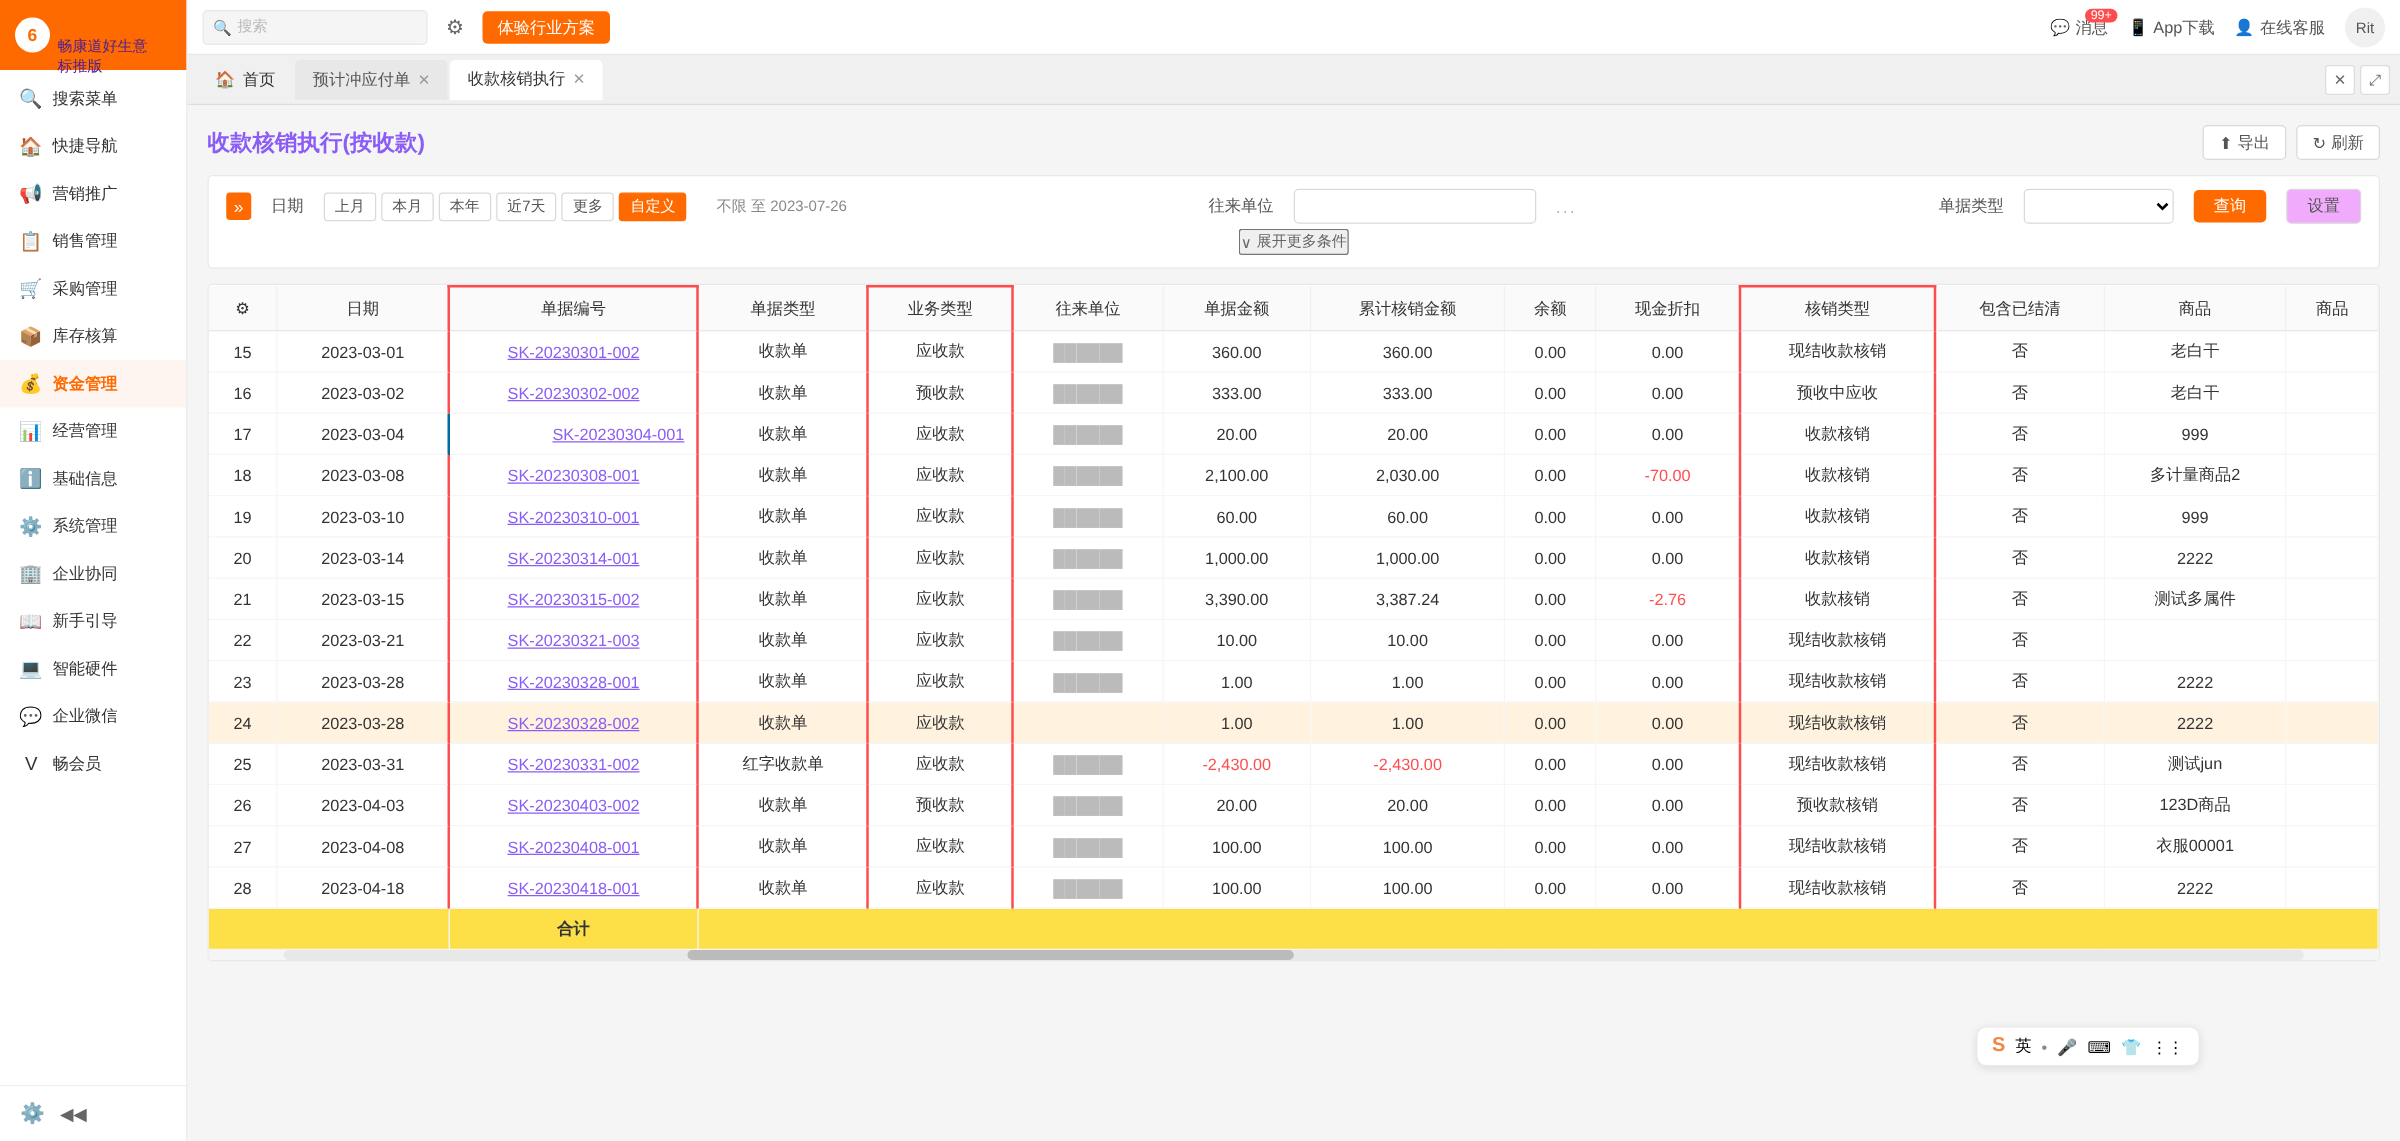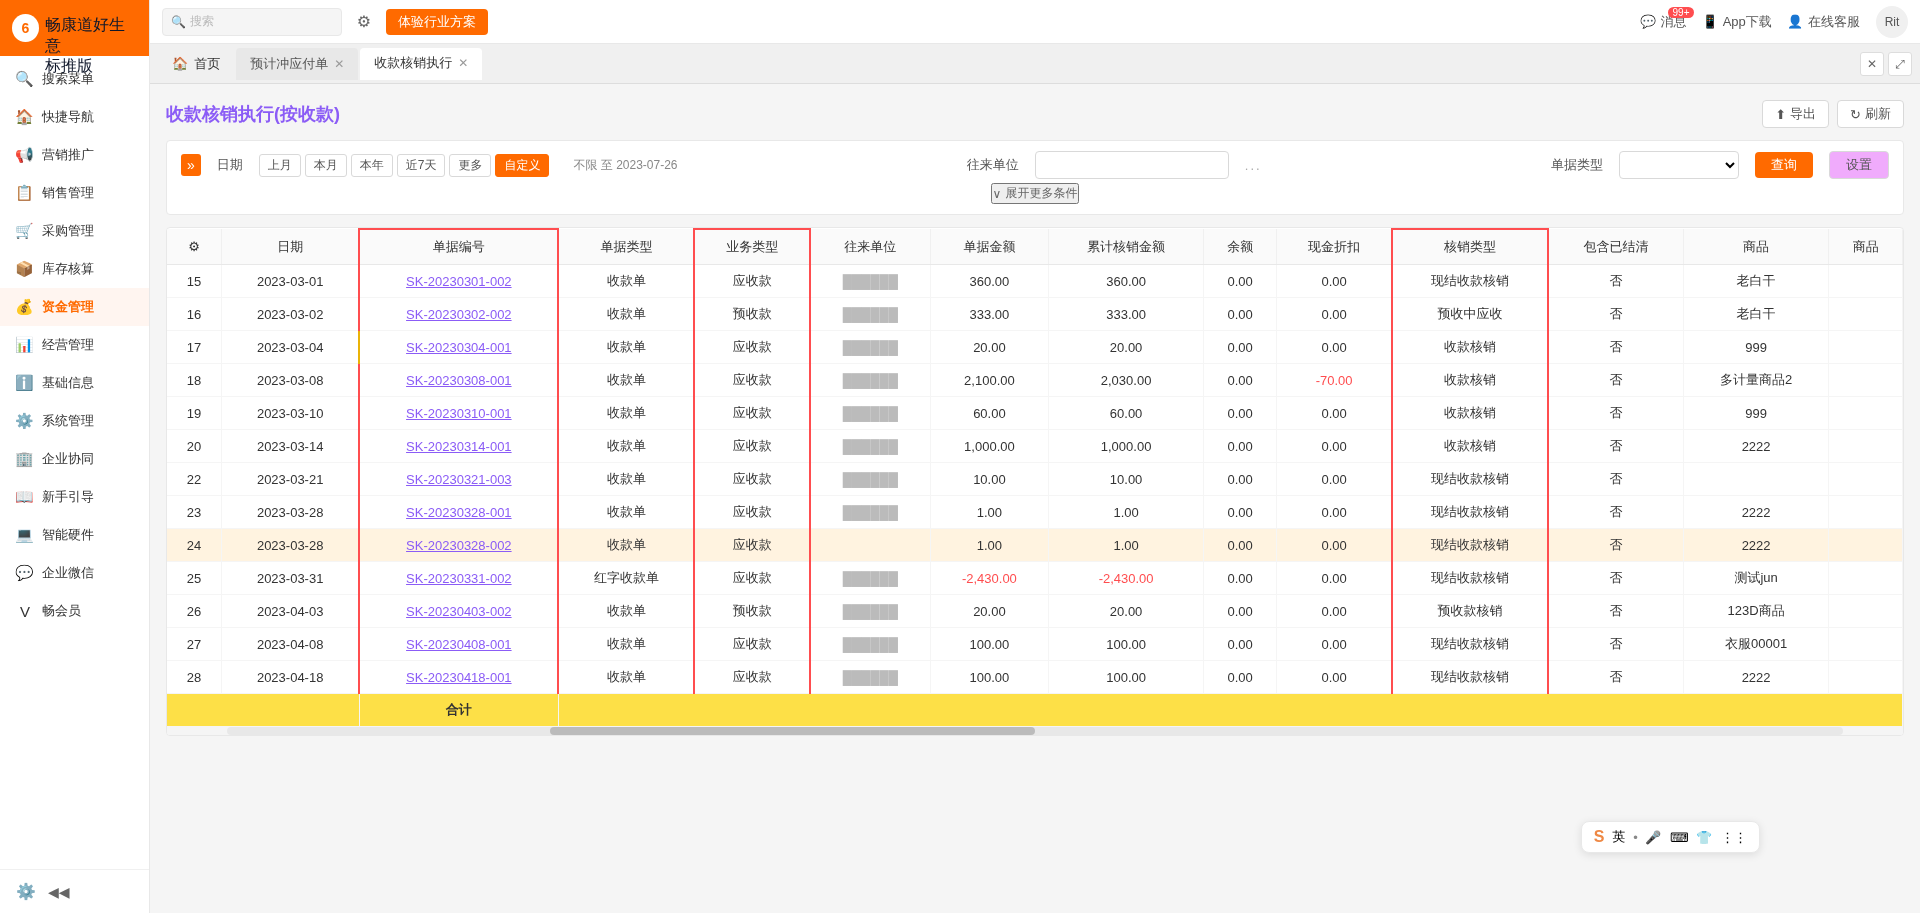--- a/index.html
+++ b/index.html
@@ -2,21 +2,21 @@
 <html><head>
   <meta charset="utf-8">
   <style>
     * { box-sizing: border-box; margin: 0; padding: 0; }
     body { font-family: 'Microsoft YaHei', Arial, sans-serif; font-size: 13px; background: #f5f5f5; display: flex; height: 913px; overflow: hidden; }
 
     
     .sidebar { width: 150px; background: #fff; border-right: 1px solid #e8e8e8; display: flex; flex-direction: column; flex-shrink: 0; }
     .sidebar-logo { height: 56px; background: #ff6a00; display: flex; align-items: center; padding: 0 12px; gap: 6px; }
     .sidebar-logo-icon { width: 28px; height: 28px; background: #fff; border-radius: 50%; display: flex; align-items: center; justify-content: center; color: #ff6a00; font-weight: bold; font-size: 14px; }
-    .sidebar-logo-text { color: #0f172a; font-size: 16px; line-height: 1.3; margin-top: 36px; }
+    .sidebar-logo-text { color: #4c1d95; font-size: 12px; line-height: 1.3; margin-top: 36px; }
     .sidebar-menu { flex: 1; overflow-y: auto; padding: 4px 0; }
     .sidebar-item { display: flex; align-items: center; gap: 8px; padding: 10px 16px; cursor: pointer; color: #333; font-size: 13px; }
     .sidebar-item.active { background: #fff5f0; color: #ff6a00; font-weight: bold; }
     .sidebar-item-icon { width: 18px; height: 18px; display: flex; align-items: center; justify-content: center; font-size: 15px; flex-shrink: 0; }
     .sidebar-footer { padding: 12px 16px; display: flex; align-items: center; gap: 12px; border-top: 1px solid #f0f0f0; }
 
     
     .main { flex: 1; display: flex; flex-direction: column; overflow: hidden; }
 
     
@@ -306,21 +306,21 @@
     <td>0.00</td>
     <td>0.00</td>
     <td style="border-left:2px solid #ff4d4f; border-right:2px solid #ff4d4f;">预收中应收</td>
     <td>否</td>
     <td>老白干</td>
     <td></td>
   </tr>
             <tr>
     <td>17</td>
     <td>2023-03-04</td>
-    <td style="border-left:2px solid #eab308; border-right:2px solid #ff4d4f;"><span class="link-text">SK-20230304-001</span></td>
+    <td style="border-left:2px solid #0369a1; border-right:2px solid #ff4d4f;text-align:right;"><span class="link-text">SK-20230304-001</span></td>
     <td>收款单</td>
     <td style="border-left:2px solid #ff4d4f; border-right:2px solid #ff4d4f;">应收款</td>
     <td style="color:#bbb;">██████</td>
     <td>20.00</td>
     <td>20.00</td>
     <td>0.00</td>
     <td>0.00</td>
     <td style="border-left:2px solid #ff4d4f; border-right:2px solid #ff4d4f;">收款核销</td>
     <td>否</td>
     <td>999</td>
@@ -365,20 +365,36 @@
     <td>收款单</td>
     <td style="border-left:2px solid #ff4d4f; border-right:2px solid #ff4d4f;">应收款</td>
     <td style="color:#bbb;">██████</td>
     <td>1,000.00</td>
     <td>1,000.00</td>
     <td>0.00</td>
     <td>0.00</td>
     <td style="border-left:2px solid #ff4d4f; border-right:2px solid #ff4d4f;">收款核销</td>
     <td>否</td>
     <td>2222</td>
+    <td></td>
+  </tr>
+            <tr>
+    <td>21</td>
+    <td>2023-03-15</td>
+    <td style="border-left:2px solid #ff4d4f; border-right:2px solid #ff4d4f;"><span class="link-text">SK-20230315-002</span></td>
+    <td>收款单</td>
+    <td style="border-left:2px solid #ff4d4f; border-right:2px solid #ff4d4f;">应收款</td>
+    <td style="color:#bbb;">██████</td>
+    <td>3,390.00</td>
+    <td>3,387.24</td>
+    <td>0.00</td>
+    <td class="text-red">-2.76</td>
+    <td style="border-left:2px solid #ff4d4f; border-right:2px solid #ff4d4f;">收款核销</td>
+    <td>否</td>
+    <td>测试多属件</td>
     <td></td>
   </tr>
             <tr>
     <td>22</td>
     <td>2023-03-21</td>
     <td style="border-left:2px solid #ff4d4f; border-right:2px solid #ff4d4f;"><span class="link-text">SK-20230321-003</span></td>
     <td>收款单</td>
     <td style="border-left:2px solid #ff4d4f; border-right:2px solid #ff4d4f;">应收款</td>
     <td style="color:#bbb;">██████</td>
     <td>10.00</td>

